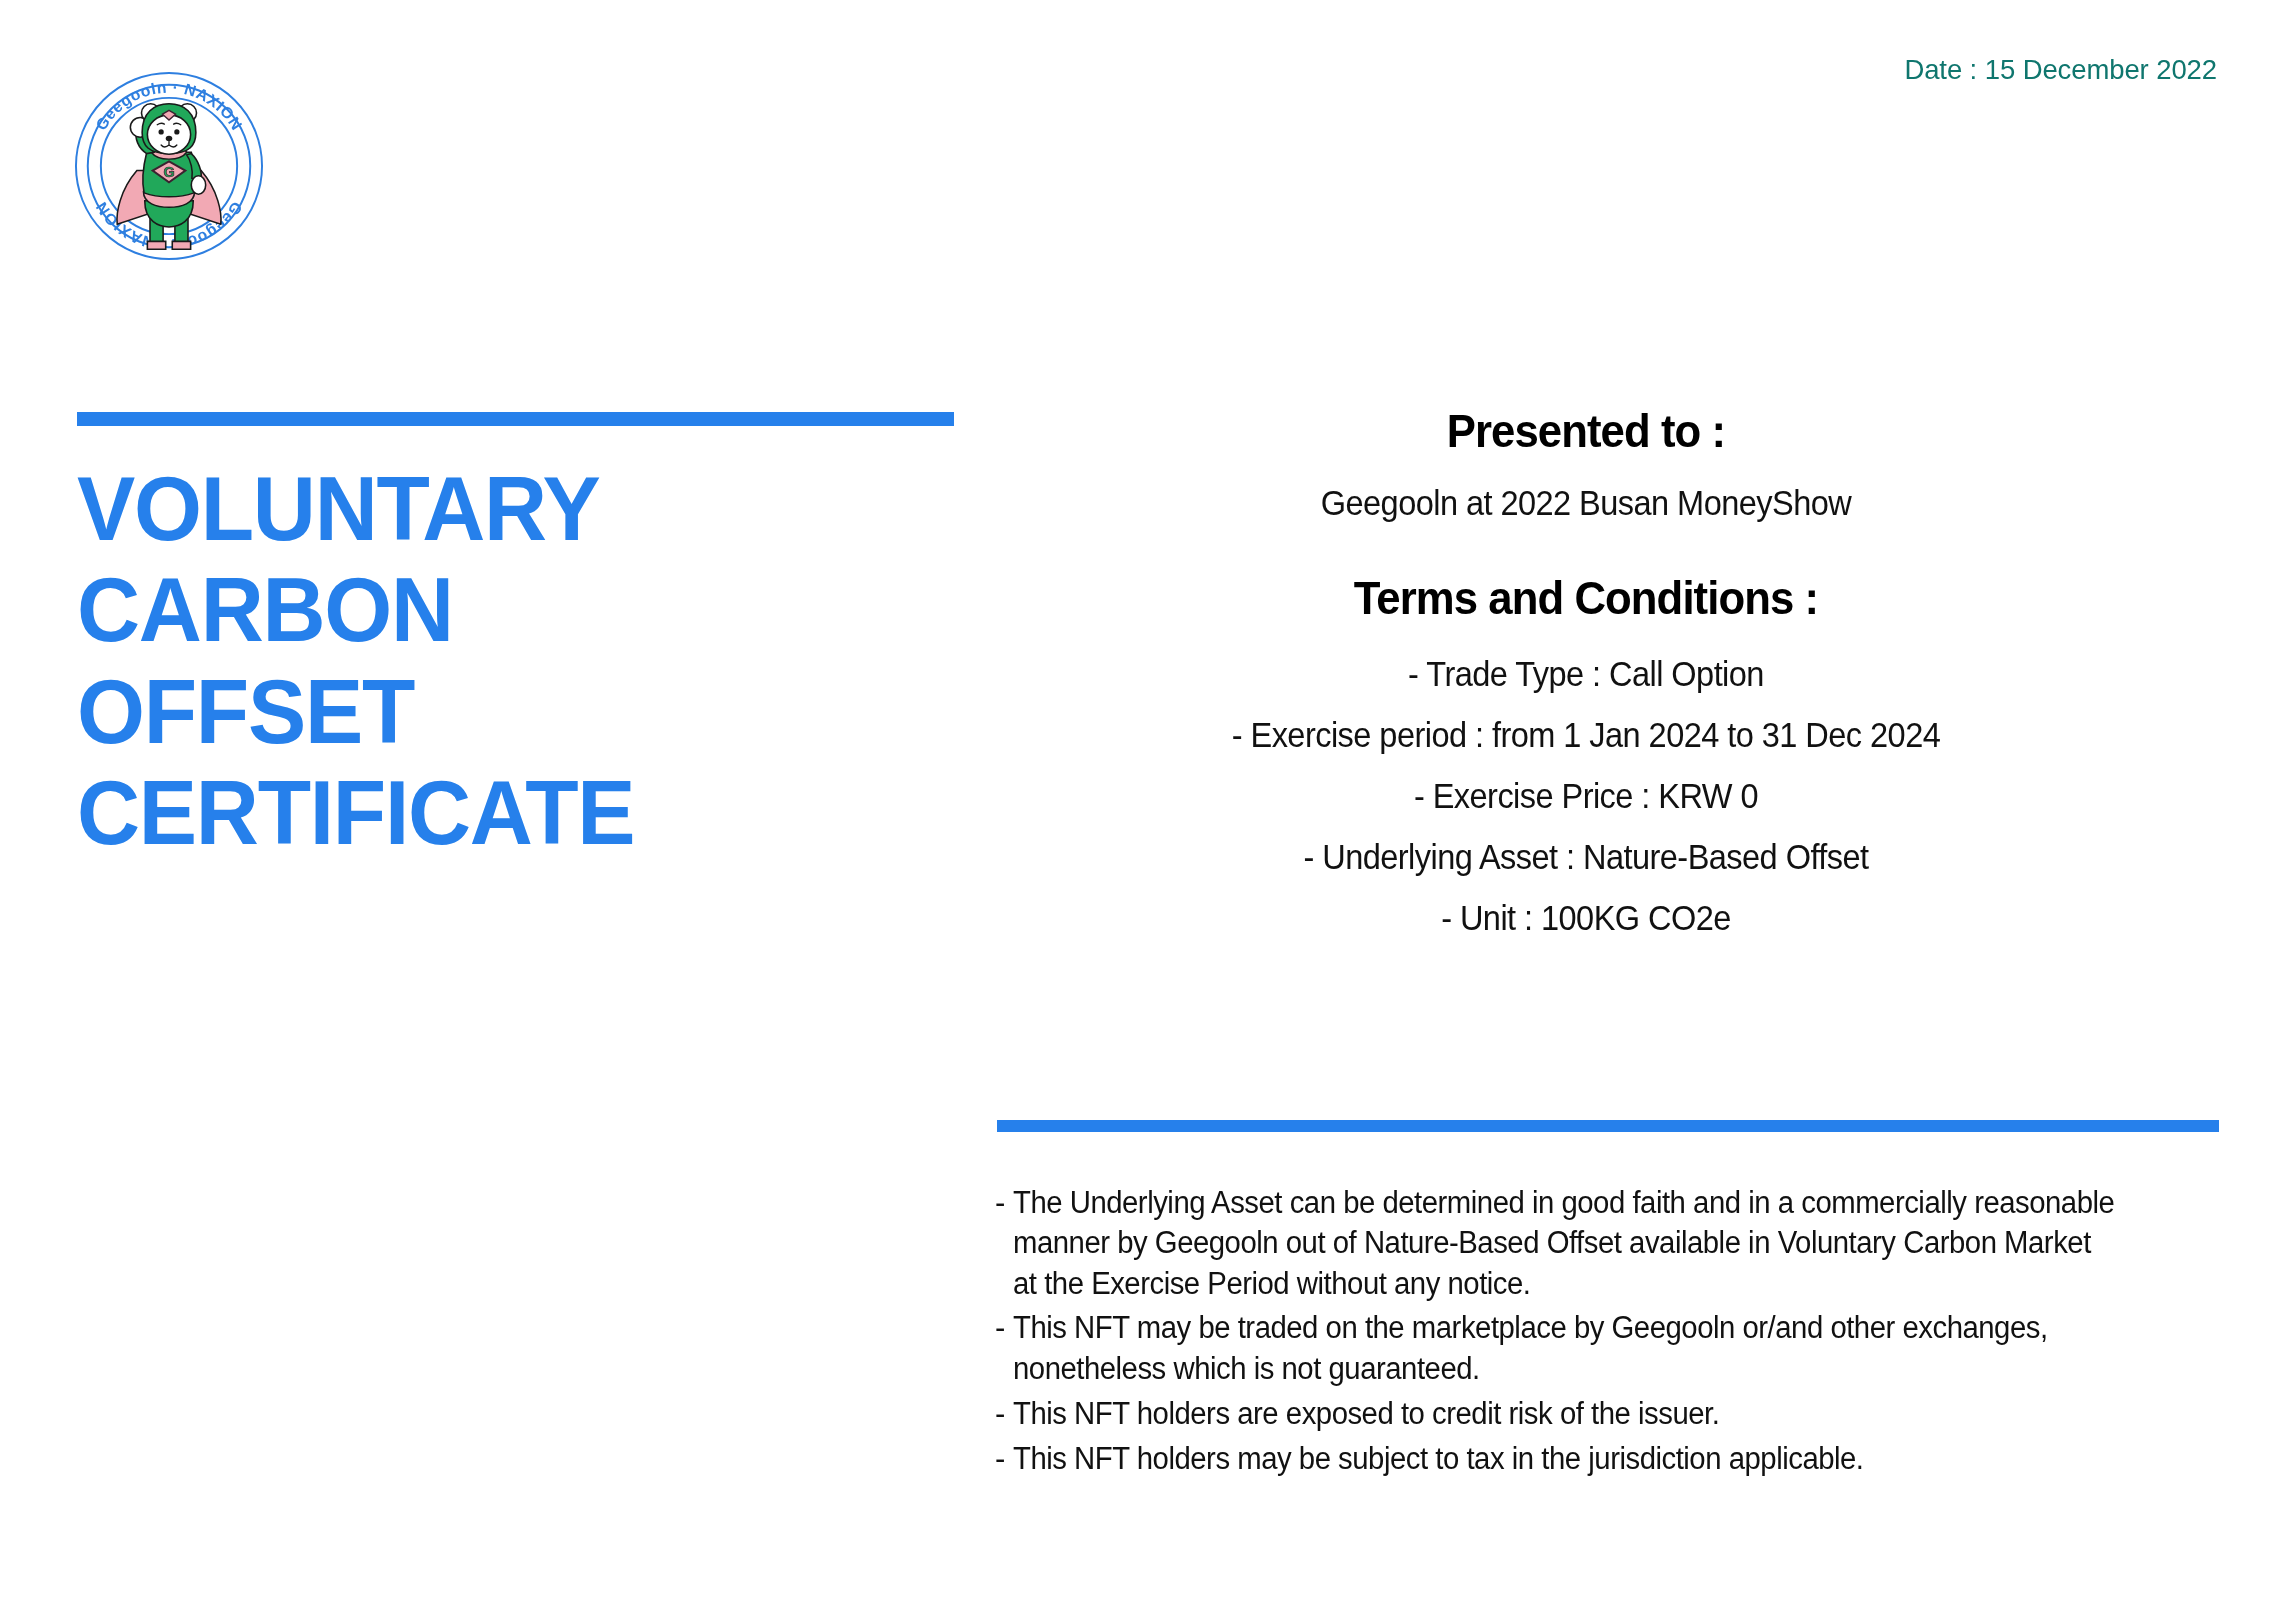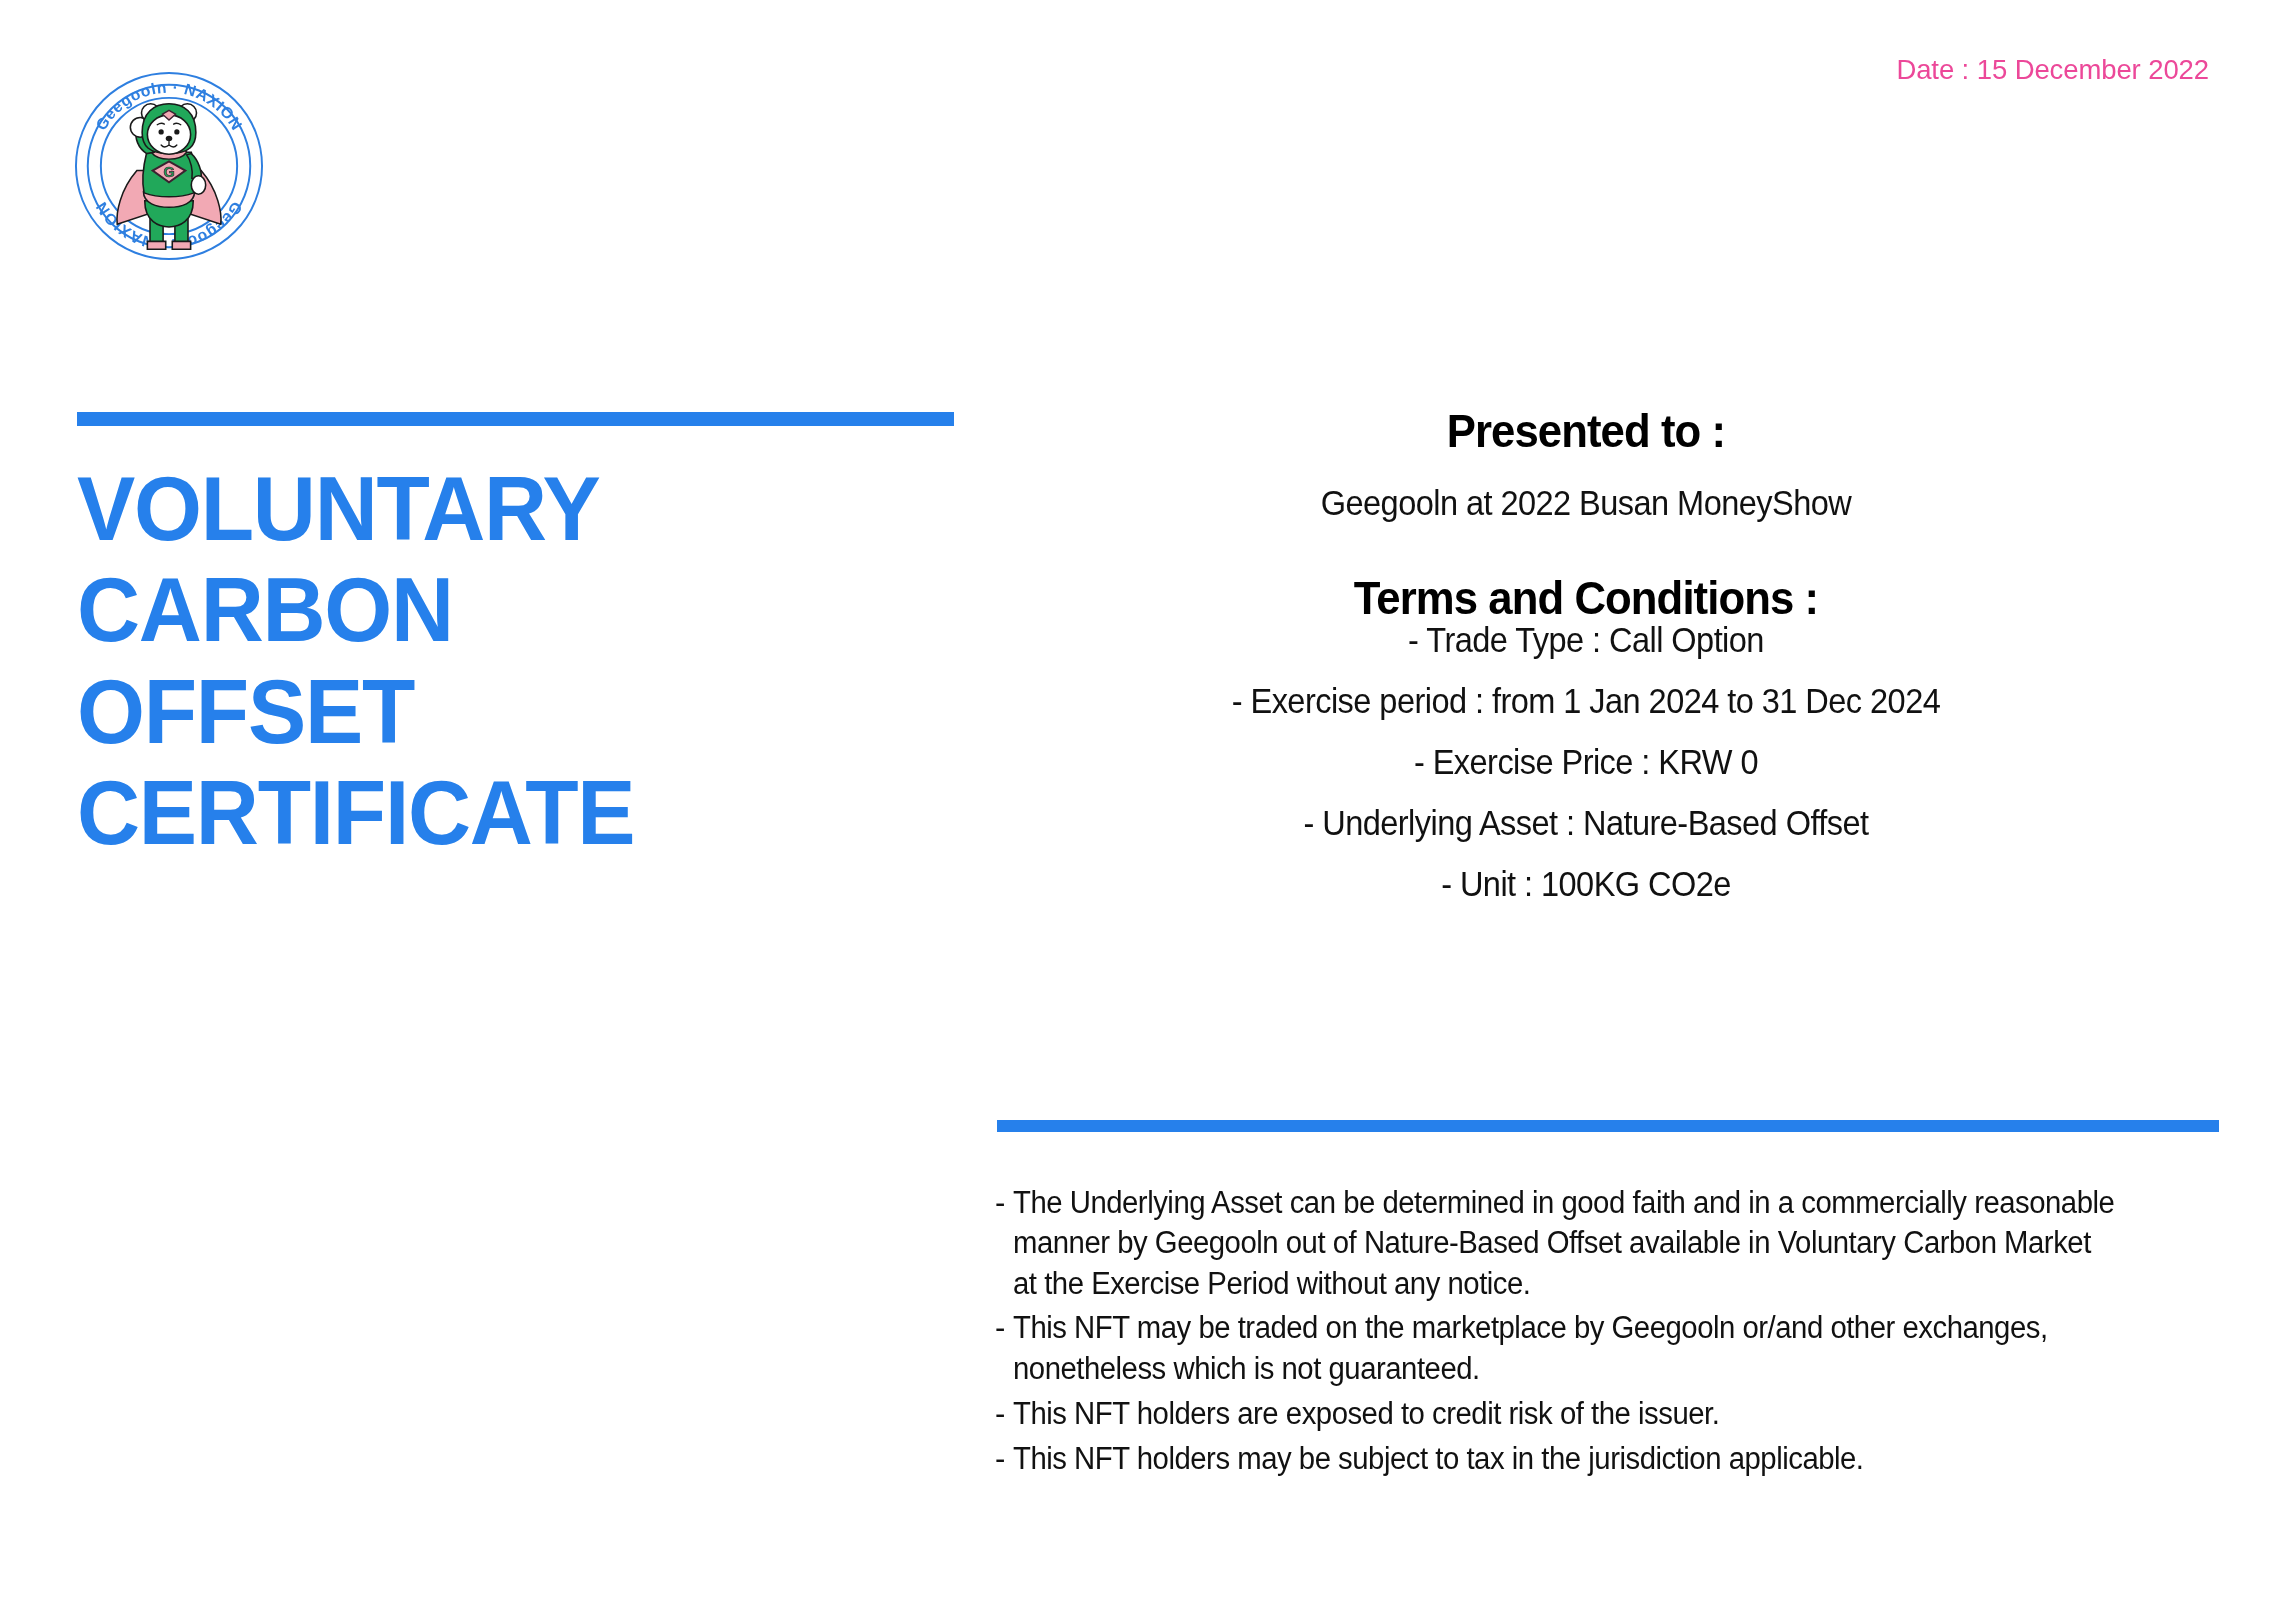--- a/index.html
+++ b/index.html
@@ -16,23 +16,23 @@
     width: 2295px;
     height: 1623px;
     background: #ffffff;
     overflow: hidden;
   }
 
   
   #date-line {
     position: absolute;
     top: 54px;
-    right: 86px;
+    right: 78px;
     font-size: 27.5px;
-    color: #ec4899;
+    color: #0f766e;
     letter-spacing: -0.1px;
     white-space: nowrap;
   }
   #seal {
     position: absolute;
     left: 74px;
     top: 71px;
     width: 190px;
     height: 190px;
   }
@@ -111,21 +111,21 @@
     font-size: 35px;
     font-weight: 400;
     color: #111111;
     letter-spacing: -0.6px;
     line-height: 1.05;
     transform: scaleX(0.93);
     transform-origin: left center;
     white-space: nowrap;
   }
   #terms-head { margin-top: 51px; }
-  #terms-list { }
+  #terms-list { margin-top: 34px; }
   .term-item {
     font-size: 35px;
     font-weight: 400;
     color: #111111;
     letter-spacing: -0.6px;
     line-height: 1.0;
     margin-bottom: 26px;
     transform: scaleX(0.93);
     transform-origin: left center;
     white-space: nowrap;

